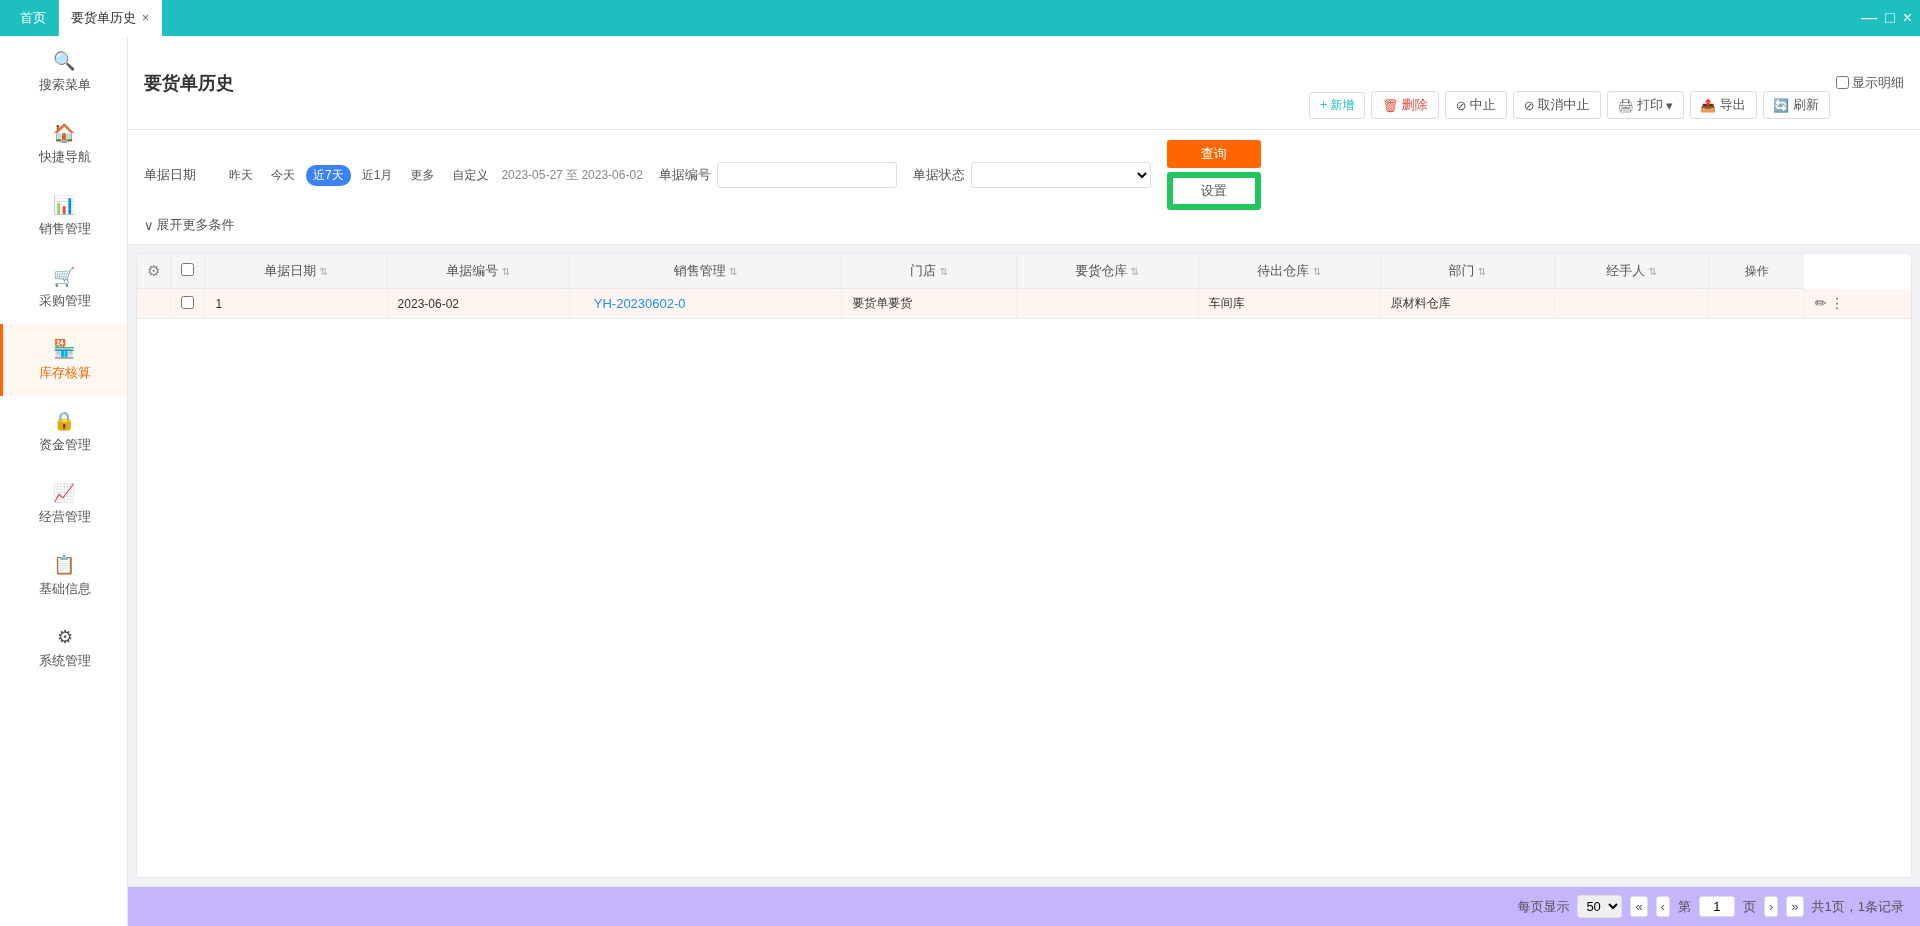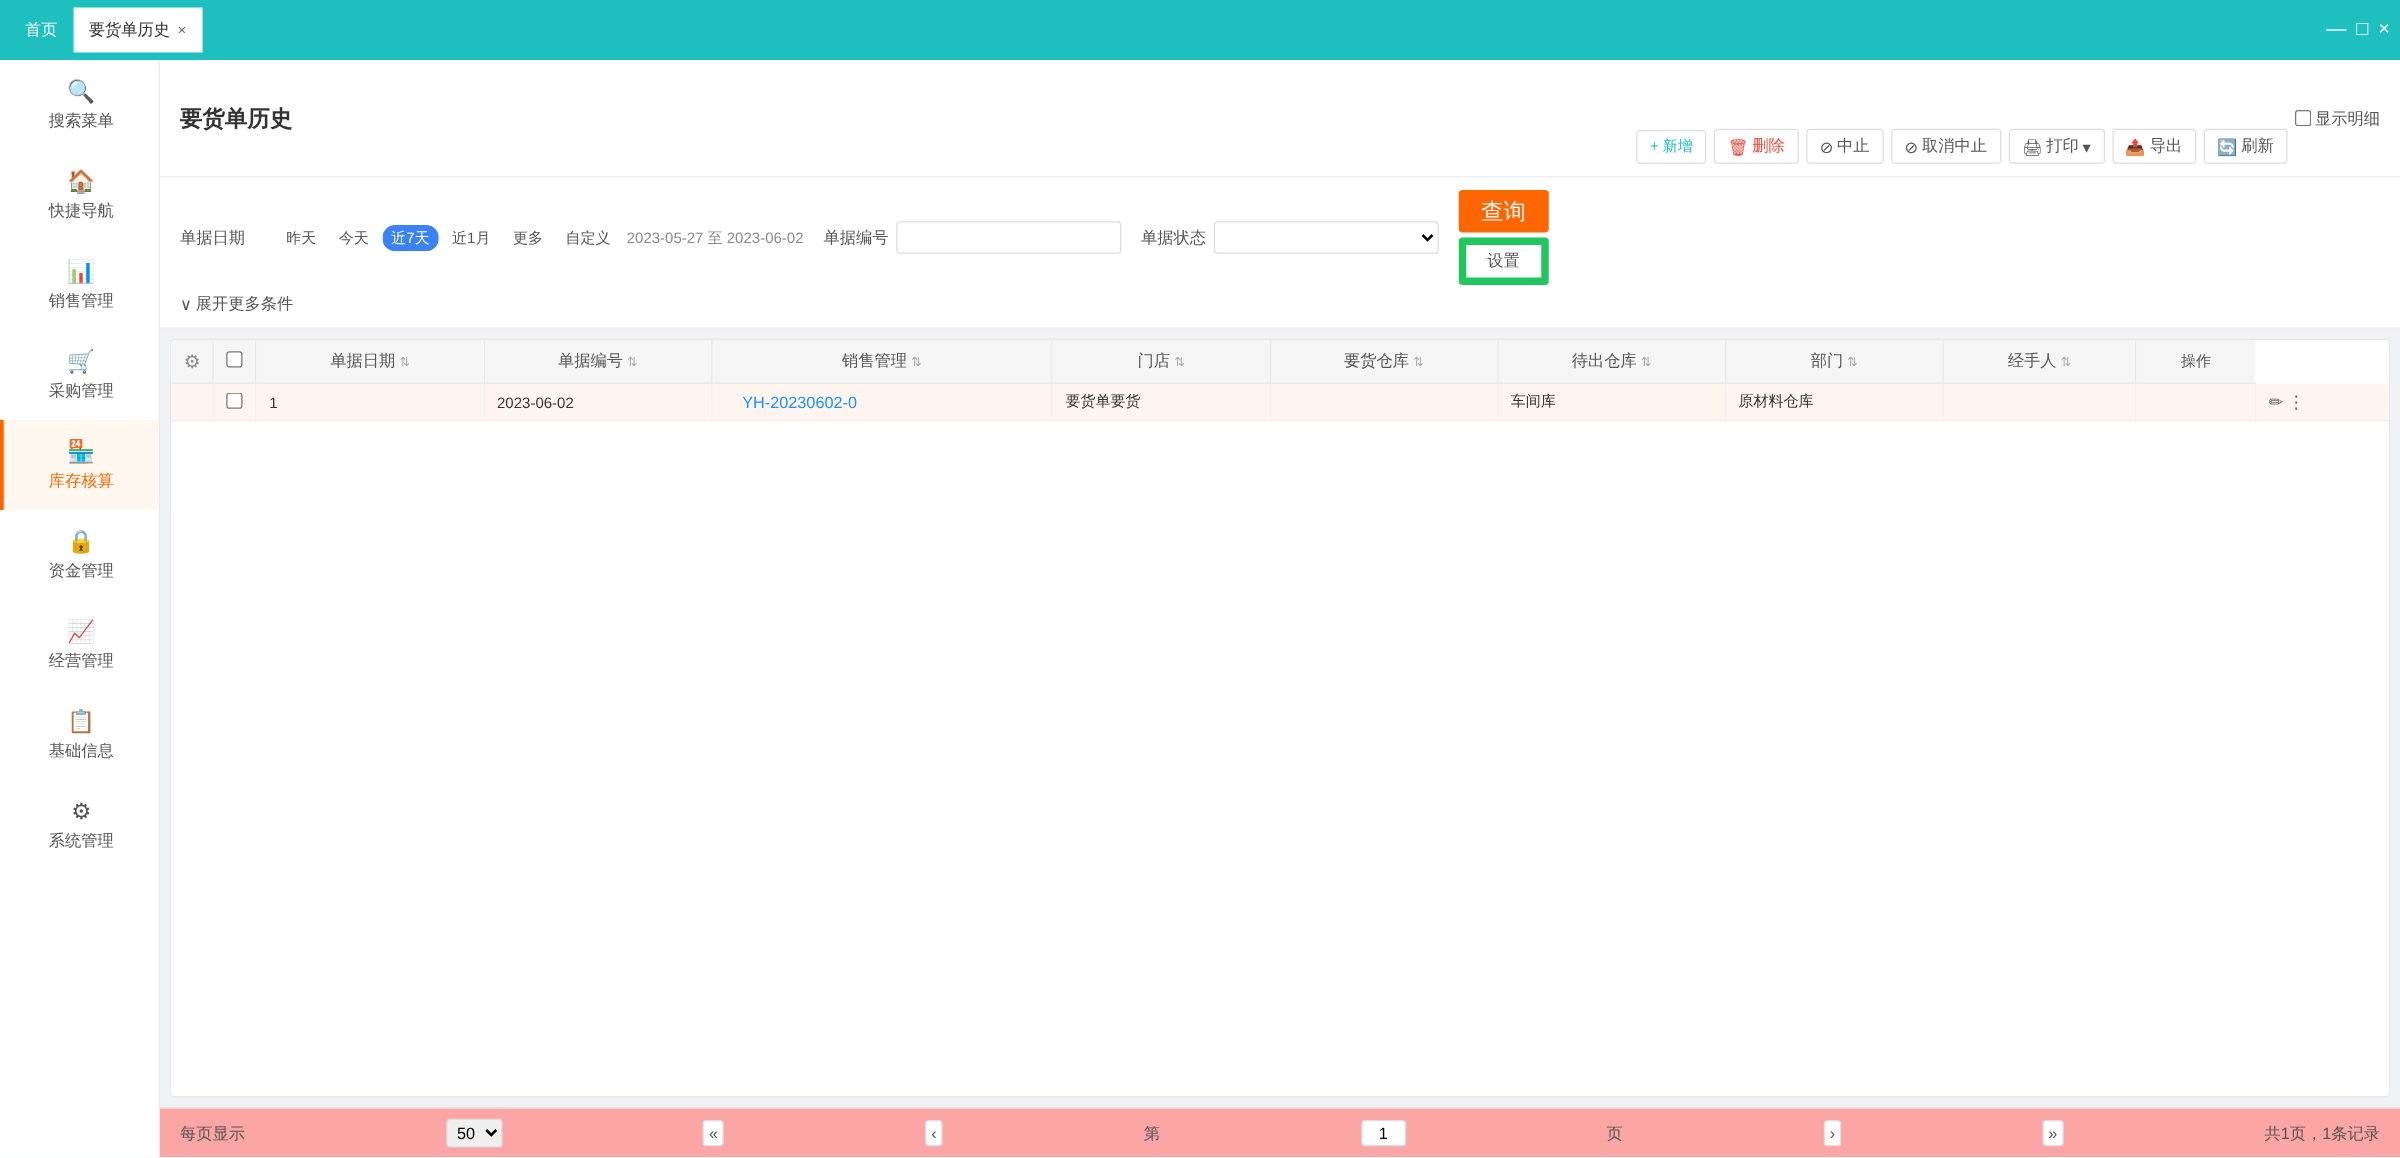--- a/index.html
+++ b/index.html
@@ -1,20 +1,20 @@
 <!DOCTYPE html>
 <html><head>
   <meta charset="utf-8">
   <style>
     * { box-sizing: border-box; margin: 0; padding: 0; font-family: 'Microsoft YaHei', sans-serif; font-size: 13px; }
     body { display: flex; flex-direction: column; height: 926px; overflow: hidden; background: #f0f2f5; }
 
     
     .top-bar {
-      display: flex; align-items: center; background: #1dbfbf; height: 48px; padding: 0 8px;
+      display: flex; align-items: center; background: #1dbfbf; height: 36px; padding: 0 8px;
       flex-shrink: 0;
     }
     .tab-item {
       display: flex; align-items: center; padding: 0 12px; height: 36px; cursor: pointer;
       color: #fff; font-size: 13px; border-right: 1px solid rgba(255,255,255,0.2);
     }
     .tab-item.home { background: transparent; }
     .tab-item.active { background: #fff; color: #333; }
     .tab-close { margin-left: 6px; cursor: pointer; font-size: 12px; color: #666; }
     .top-bar-spacer { flex: 1; }
@@ -75,21 +75,21 @@
       font-size: 12px; width: 180px; height: 26px;
     }
     .filter-select {
       border: 1px solid #ddd; border-radius: 3px; padding: 3px 8px; outline: none;
       font-size: 12px; width: 180px; height: 26px; background: #fff;
     }
     .expand-btn {
       display: flex; align-items: center; gap: 3px; cursor: pointer; color: #555; font-size: 12px;
       margin-top: 6px;
     }
-    .query-btn { background: #ff6600; color: #fff; border: none; border-radius: 3px; padding: 5px 18px; cursor: pointer; font-size: 18px; }
+    .query-btn { background: #ff6600; color: #fff; border: none; border-radius: 3px; padding: 5px 34px; cursor: pointer; font-size: 13px; }
     .setting-btn { background: #fff; color: #555; border: 6px solid #22c55e; border-radius: 3px; padding: 4px 14px; cursor: pointer; font-size: 13px; }
     .btn-group-right { display: flex; flex-direction: column; gap: 4px; }
 
     
     .table-area { flex: 1; overflow: auto; background: #fff; margin: 8px; border-radius: 4px; border: 1px solid #e8e8e8; display: flex; flex-direction: column; }
     table { width: 100%; border-collapse: collapse; }
     thead tr { background: #f5f5f5; }
     th {
       padding: 8px 10px; text-align: center; font-weight: normal; color: #555;
       border-bottom: 1px solid #e8e8e8; border-right: 1px solid #e8e8e8;
@@ -105,22 +105,22 @@
     .sort-icon { font-size: 10px; color: #aaa; }
     .link-text { color: #1890ff; cursor: pointer; margin-left: 14px; }
     .action-icon { cursor: pointer; color: #666; font-size: 14px; }
 
     
     .table-footer {
       padding: 6px 10px; background: #fafaf5; border-top: 1px solid #e8e8e8;
       color: #555; font-size: 12px; flex-shrink: 0;
     }
     .pagination-bar {
-      display: flex; align-items: center; justify-content: space-between;
-      padding: 8px 16px; background: #fca5a5; border-top: 1px solid #e8e8e8;
+      display: flex; align-items: center; justify-content: flex-end;
+      padding: 8px 16px; background: #c4b5fd; border-top: 1px solid #e8e8e8;
       gap: 8px; font-size: 12px; color: #555; flex-shrink: 0;
     }
     .pagination-bar select { border: 1px solid #ddd; border-radius: 3px; padding: 2px 4px; }
     .page-btn { cursor: pointer; color: #555; padding: 2px 4px; border: 1px solid #ddd; border-radius: 3px; background: #fff; }
     .page-input { border: 1px solid #ddd; border-radius: 3px; padding: 2px 6px; width: 36px; text-align: center; }
     .checkbox-col { width: 32px; text-align: center; }
     .settings-col { width: 30px; text-align: center; }
 
     .th-settings { cursor: pointer; font-size: 15px; color: #888; }
   </style>

